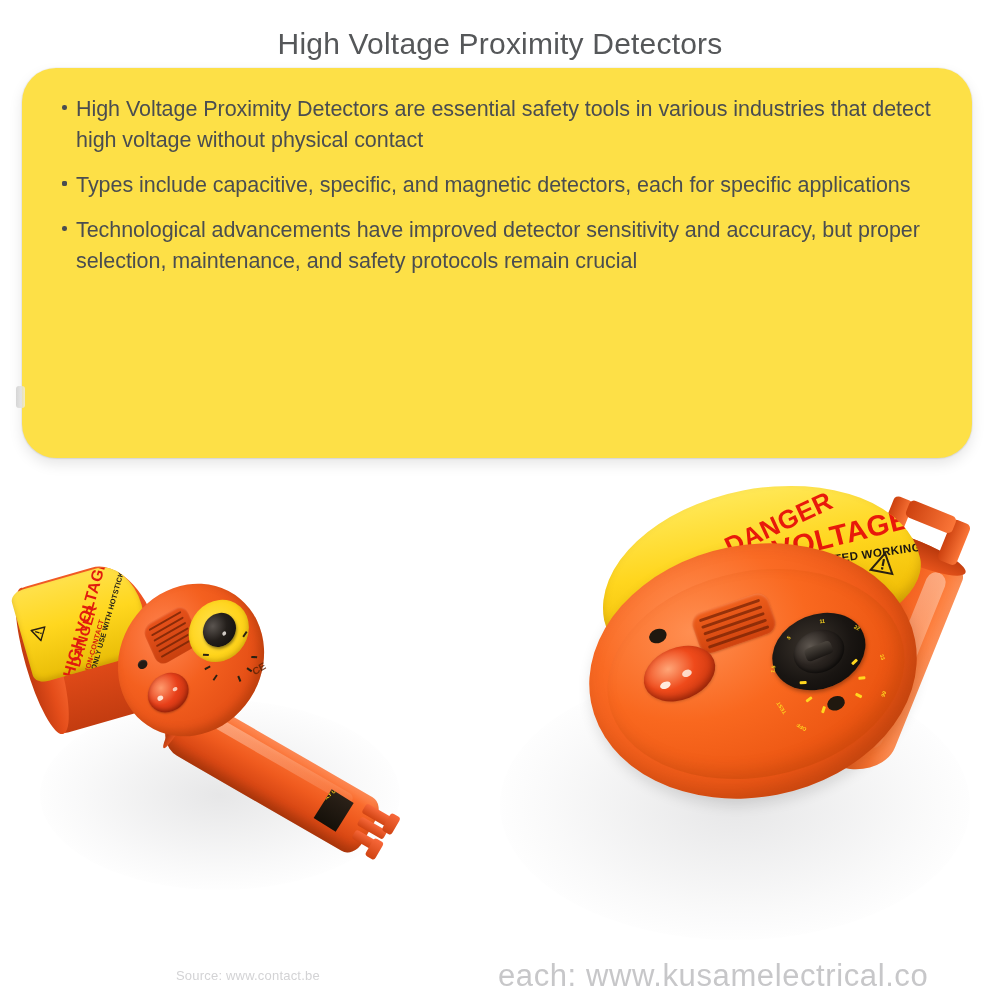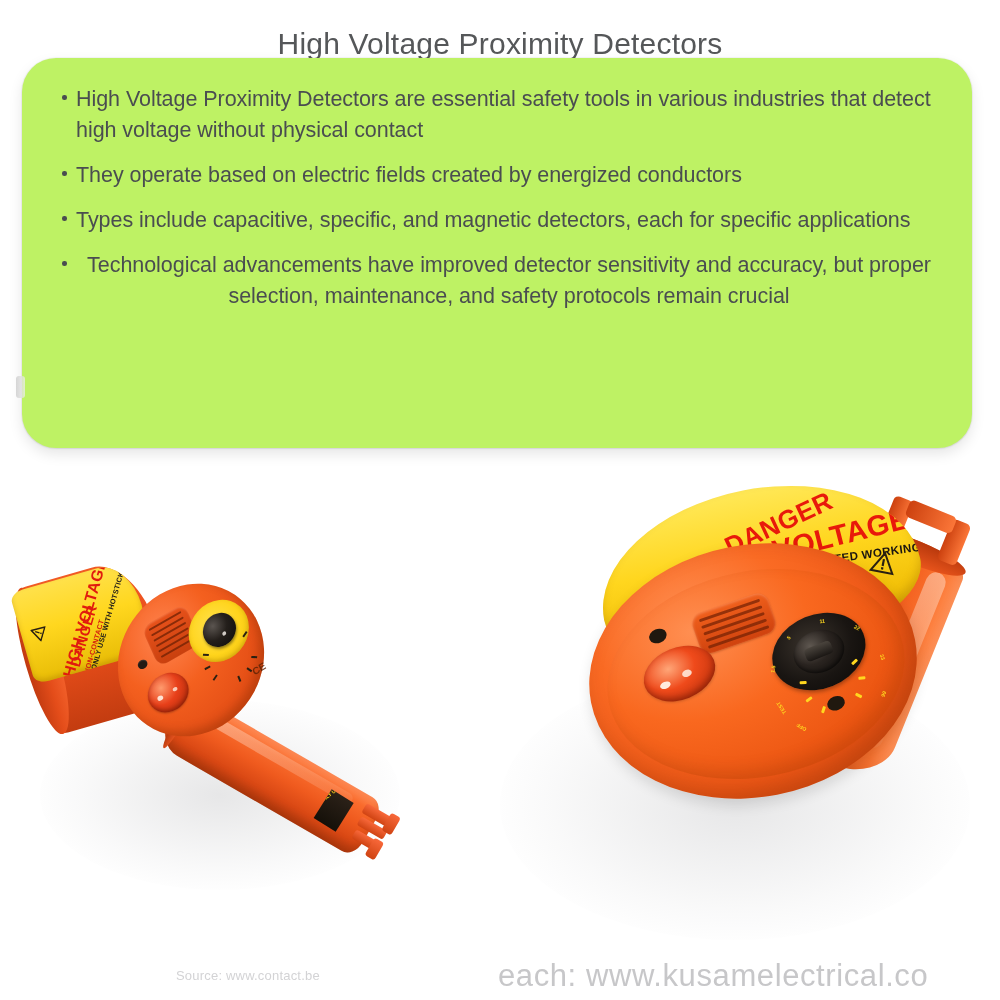--- a/index.html
+++ b/index.html
@@ -28,24 +28,24 @@
     font-weight: 400;
     color: #555759;
     letter-spacing: 0.2px;
     line-height: 36px;
   }
 
   
   .info-card {
     position: absolute;
     left: 22px;
-    top: 58px;
+    top: 68px;
     width: 950px;
     height: 390px;
-    background: #bef264;
+    background: #fde047;
     border-radius: 34px;
     box-shadow:
       0 1px 2px rgba(0,0,0,0.06),
       0 6px 14px rgba(0,0,0,0.10),
       0 0 0 1px rgba(0,0,0,0.035);
   }
   .card-nub {
     position: absolute;
     left: -6px;
     top: 318px;
@@ -67,21 +67,21 @@
   }
   .bullet-item {
     position: relative;
     padding-left: 14px;
     margin: 0 0 14px 0;
     font-size: 21.5px;
     line-height: 31px;
     color: #4a4d50;
     letter-spacing: -0.05px;
   }
-  .bullet-item:last-child { margin-bottom: 12px; text-align: center; }
+  .bullet-item:last-child { margin-bottom: 12px; }
   .bullet-dot {
     position: absolute;
     left: 0;
     top: 11px;
     width: 4.5px;
     height: 4.5px;
     border-radius: 50%;
     background: #4a4d50;
   }
 
@@ -480,21 +480,20 @@
 <div class="info-card">
   <div class="card-nub"></div>
 
   <ul class="bullet-list">
     <li class="bullet-item">
       <span class="bullet-dot"></span>
       <span>High Voltage Proximity Detectors are essential safety tools in various industries that detect high voltage without physical contact</span>
     </li>
     <li class="bullet-item">
       <span class="bullet-dot"></span>
-      <span>They operate based on electric fields created by energized conductors</span>
     </li>
     <li class="bullet-item">
       <span class="bullet-dot"></span>
       <span>Types include capacitive, specific, and magnetic detectors, each for specific applications</span>
     </li>
     <li class="bullet-item">
       <span class="bullet-dot"></span>
       <span>Technological advancements have improved detector sensitivity and accuracy, but proper selection, maintenance, and safety protocols remain crucial</span>
     </li>
   </ul>

